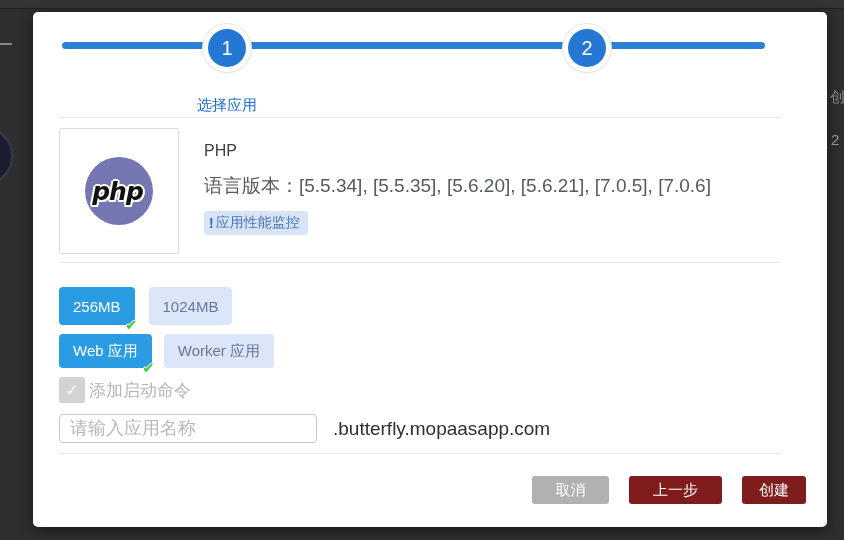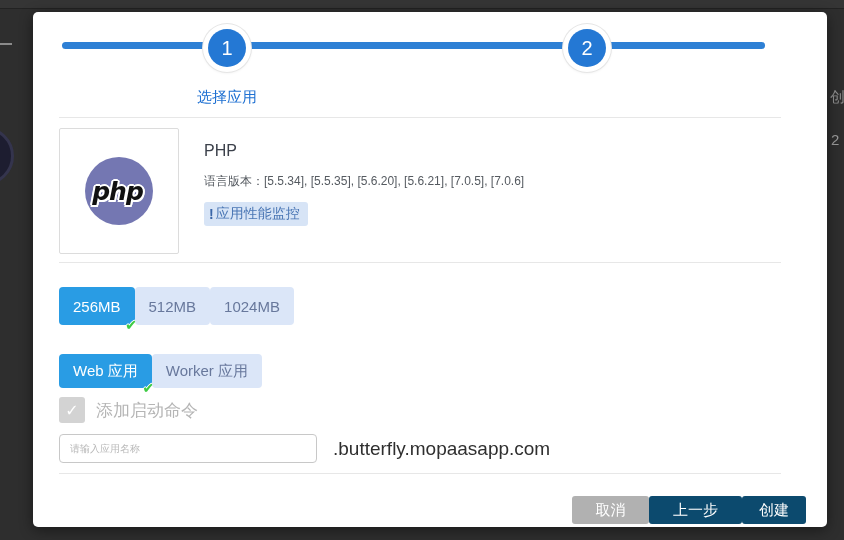--- a/index.html
+++ b/index.html
@@ -30,21 +30,21 @@
   .steps { position: relative; height: 105px; }
   .track { position: absolute; left: 29px; top: 30px; width: 703px; height: 7px; background: #2e80d5; border-radius: 4px; }
   .step { position: absolute; top: 12px; width: 48px; height: 48px; border-radius: 50%; background: #fff; box-shadow: 0 0 0 1px #e5e5e5, 0 1px 3px rgba(0,0,0,.08); }
   .step-1 { left: 170px; }
   .step-2 { left: 530px; }
   .step-inner {
     position: absolute; left: 5px; top: 5px; width: 38px; height: 38px; border-radius: 50%;
     background: #2478d4; color: #fff; font-size: 20px;
     display: flex; align-items: center; justify-content: center;
   }
-  .step-label { position: absolute; top: 76px; width: 140px; text-align: center; color: #1e70d2; font-size: 15px; }
+  .step-label { position: absolute; top: 84px; width: 140px; text-align: center; color: #1e70d2; font-size: 15px; }
   .step-label-1 { left: 124px; }
   .step-label-2 { left: 484px; }
 
   
   .content { padding-left: 26px; padding-right: 46px; }
   .app-section { display: flex; margin-top: 10px; }
   .app-card {
     width: 120px; height: 126px; border: 1px solid #dcdcdc; border-radius: 2px;
     background: #fff; display: flex; align-items: center; justify-content: center; flex: none;
   }
@@ -53,73 +53,73 @@
     display: flex; align-items: center; justify-content: center;
   }
   .php-logo span {
     font-family: "DejaVu Sans", sans-serif; font-style: italic; font-weight: bold;
     font-size: 25px; color: #111; letter-spacing: -1px; padding-right: 3px;
     text-shadow: -2px 0 0 #fff, 2px 0 0 #fff, 0 -2px 0 #fff, 0 2px 0 #fff,
                  -1.5px -1.5px 0 #fff, 1.5px 1.5px 0 #fff, -1.5px 1.5px 0 #fff, 1.5px -1.5px 0 #fff;
   }
   .app-info { margin-left: 25px; padding-top: 14px; }
   .app-title { font-size: 16px; color: #3c414b; }
-  .app-versions { margin-top: 13px; font-size: 12px; color: #555a60; }
+  .app-versions { margin-top: 13px; font-size: 19px; color: #555a60; }
   .badge {
     display: inline-flex; align-items: center; margin-top: 12px; height: 24px;
     background: #d7e4f6; border-radius: 3px; padding: 0 8px 0 5px;
     font-size: 14px; color: #4a76b4;
   }
   .badge .badge-icon { font-weight: bold; color: #3a66a8; margin-right: 2px; }
 
   
-  .mem-row { display: flex; margin-top: 24px; }
+  .mem-row { display: flex; gap: 14px; margin-top: 24px; }
   .opt {
     position: relative; height: 38px; border-radius: 4px; background: #dbe6f8;
     color: #68789c; font-size: 15px; border: none; cursor: pointer;
     display: flex; align-items: center; justify-content: center; padding: 0 14px; min-width: 60px;
     font-family: inherit;
   }
   .opt.selected { background: #299ce4; color: #ffffff; }
   .corner-check {
     position: absolute; right: -3px; bottom: -7px; font-size: 15px; font-weight: bold;
     color: #3ecb44; line-height: 1;
     text-shadow: -1px 0 0 #fff, 1px 0 0 #fff, 0 -1px 0 #fff, 0 1px 0 #fff;
   }
-  .type-row { display: flex; gap: 0; margin-top: 29px; }
+  .type-row { display: flex; gap: 12px; margin-top: 9px; }
   .type-row .opt { height: 34px; }
 
   
   .cmd-row { display: flex; align-items: center; margin-top: 9px; height: 26px; }
   .checkbox {
     width: 26px; height: 26px; border-radius: 3px; background: #d3d3d3;
     display: flex; align-items: center; justify-content: center;
     color: #fff; font-size: 16px; font-weight: bold; flex: none;
   }
-  .cmd-label { margin-left: 11px; font-size: 17px; color: #b5b5b5; }
+  .cmd-label { margin-left: 4px; font-size: 17px; color: #b5b5b5; }
 
   
   .name-row { display: flex; align-items: center; margin-top: 11px; }
   .name-input {
     width: 258px; height: 29px; border: 1px solid #c8c8c8; border-radius: 4px;
-    font-size: 10px; padding: 0 10px; color: #333; outline: none; font-family: inherit;
+    font-size: 18px; padding: 0 10px; color: #333; outline: none; font-family: inherit;
   }
   .name-input::placeholder { color: #b9b9b9; }
   .domain-suffix { margin-left: 16px; font-size: 19px; color: #2f2f2f; }
 
   .divider-bottom { margin-top: 10px; }
 
   
-  .footer { display: flex; justify-content: flex-end; margin-top: 22px; padding-right: 21px; }
+  .footer { display: flex; justify-content: flex-end; gap: 20px; margin-top: 22px; padding-right: 21px; }
   .btn {
     height: 28px; border: none; border-radius: 3px; color: #fff; font-size: 15px;
     display: flex; align-items: center; justify-content: center; cursor: pointer; font-family: inherit;
   }
   .btn-gray { background: #b1b1b1; width: 77px; }
-  .btn-blue { background: #0c4a6e; }
+  .btn-blue { background: #7f1d1d; }
   .btn-prev { width: 93px; }
   .btn-create { width: 64px; }
 </style>
 </head>
 <body>
 
 <div class="backdrop">
   <div class="bd-topstrip"></div>
   <div class="bd-tabfrag"></div>
   <div class="bd-circle"></div>
@@ -162,23 +162,20 @@
 
   <div class="divider" style="margin-top:8px"></div>
 
   <div class="content">
     <div class="mem-row">
       <button class="opt selected">
         <span>256MB</span>
         <span class="corner-check">✔</span>
       </button>
       <button class="opt">
-          <span>512MB</span>
-        </button>
-      <button class="opt">
           <span>1024MB</span>
         </button>
     </div>
 
     <div class="type-row">
       <button class="opt selected">
         <span>Web 应用</span>
         <span class="corner-check">✔</span>
       </button>
       <button class="opt">

